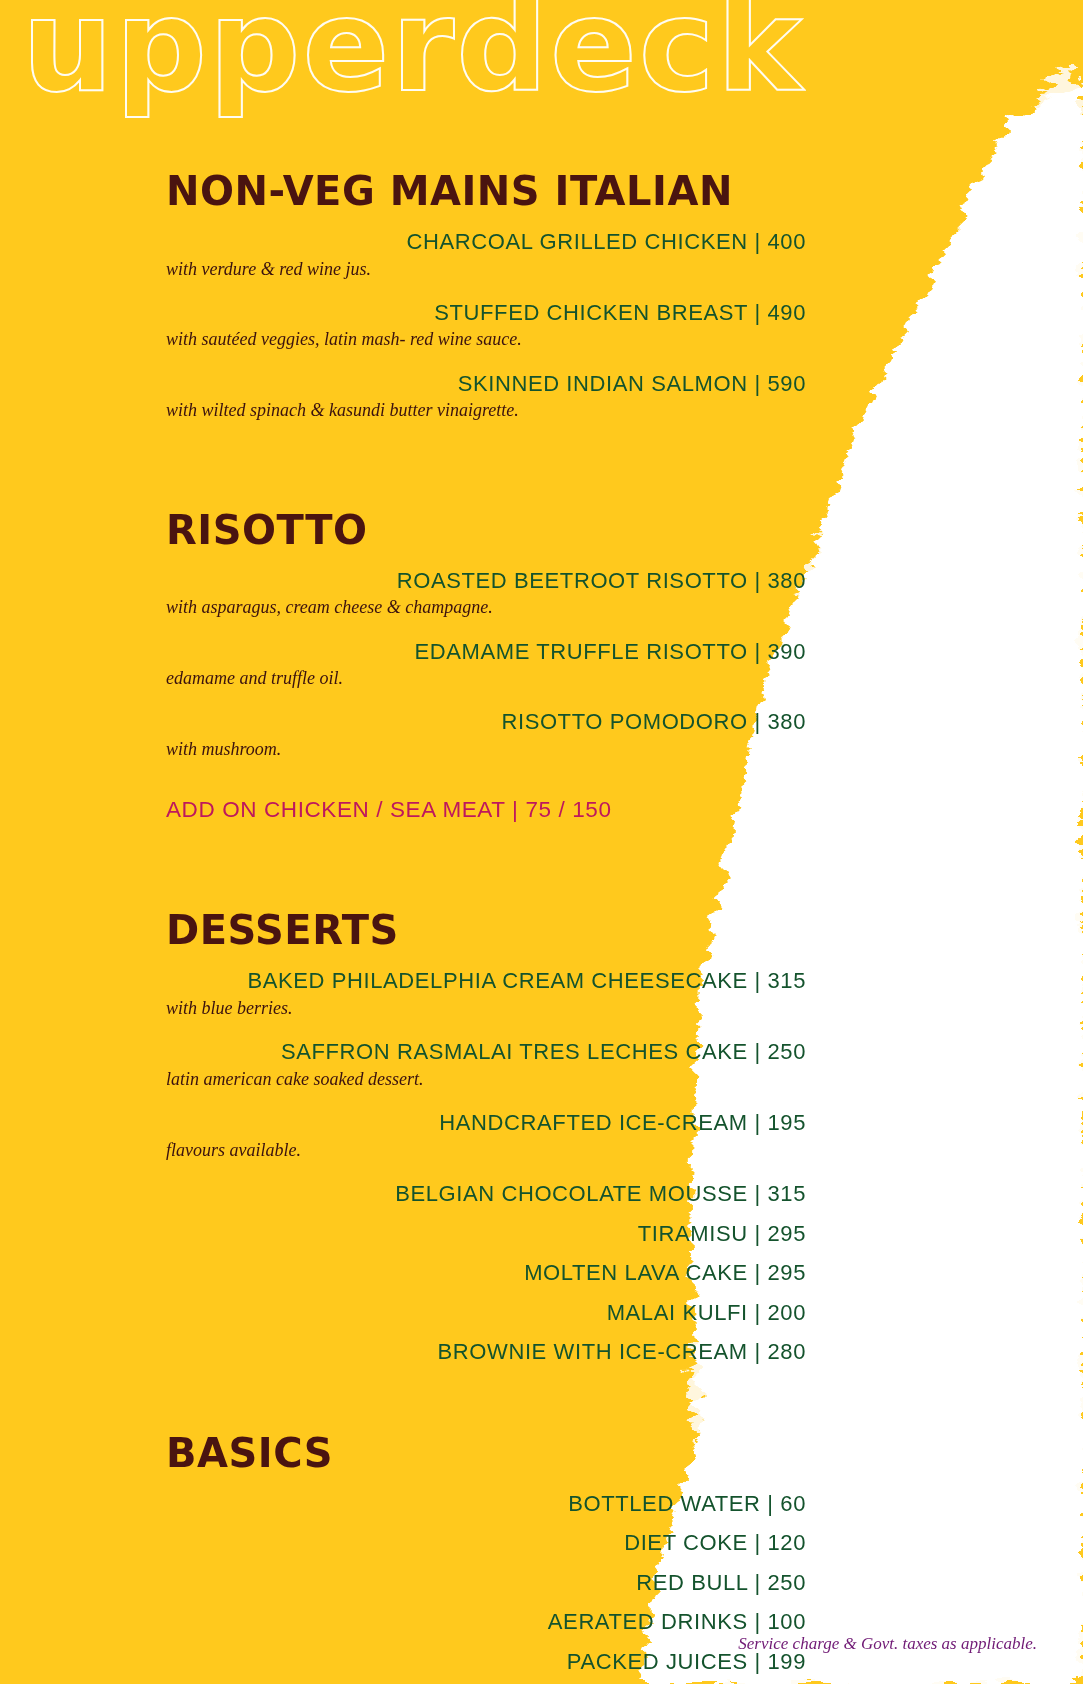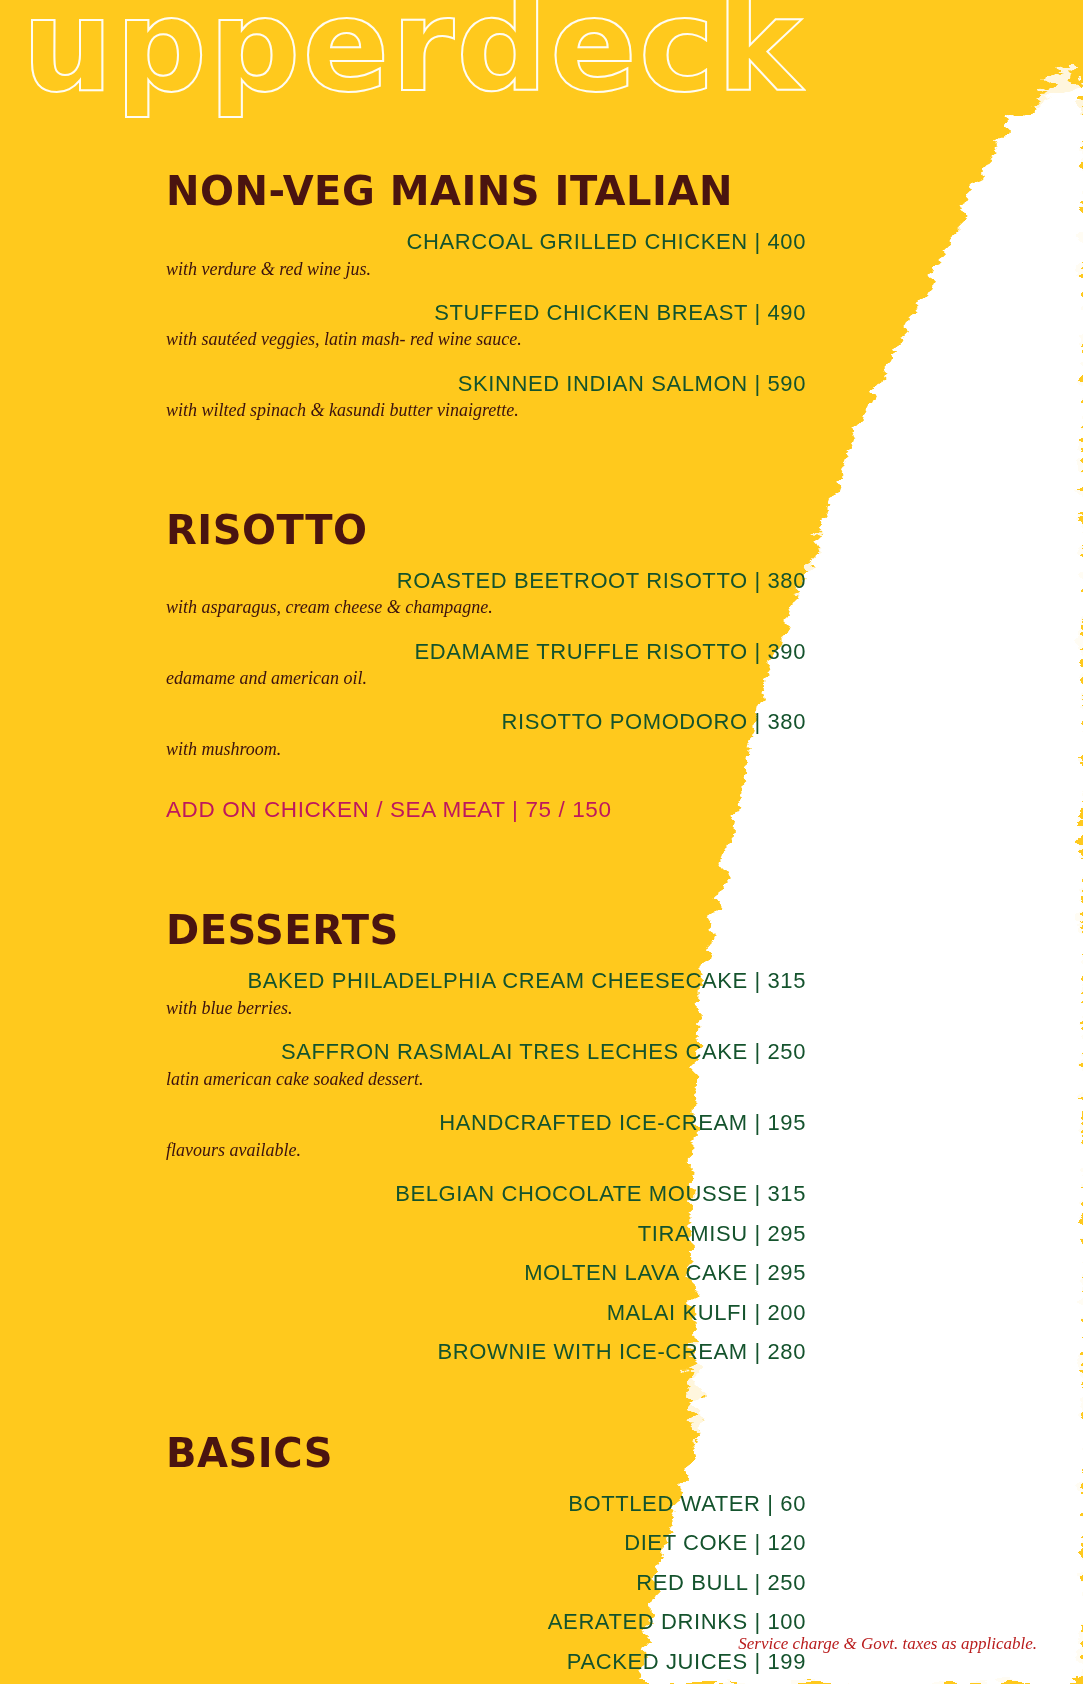--- a/index.html
+++ b/index.html
@@ -97,21 +97,21 @@
   .gap-md { height: 32px; }
 
   .footnote {
     position: absolute;
     z-index: 3;
     right: 46px;
     bottom: 30px;
     font-family: "Liberation Serif", serif;
     font-style: italic;
     font-size: 17px;
-    color: #b91c1c;
+    color: #701a75;
     white-space: nowrap;
   }
 </style>
 </head>
 <body>
 
 <div class="brush-layer">
   <svg width="1083" height="1684" viewBox="0 0 1083 1684" preserveAspectRatio="none" aria-hidden="true">
     <defs>
       <filter id="rough">
@@ -163,21 +163,21 @@
 
   <div class="section">
     <div class="section-title">RISOTTO</div>
 
     <div class="item">
       <div class="item-name">ROASTED BEETROOT RISOTTO | 380</div>
       <div class="item-desc">with asparagus, cream cheese &amp; champagne.</div>
     </div>
     <div class="item">
       <div class="item-name">EDAMAME TRUFFLE RISOTTO | 390</div>
-      <div class="item-desc">edamame and american oil.</div>
+      <div class="item-desc">edamame and truffle oil.</div>
     </div>
     <div class="item">
       <div class="item-name">RISOTTO POMODORO | 380</div>
       <div class="item-desc">with mushroom.</div>
     </div>
 
     <div class="addon">ADD ON CHICKEN / SEA MEAT | 75 / 150</div>
   </div>
 
   <div class="gap-lg"></div>

